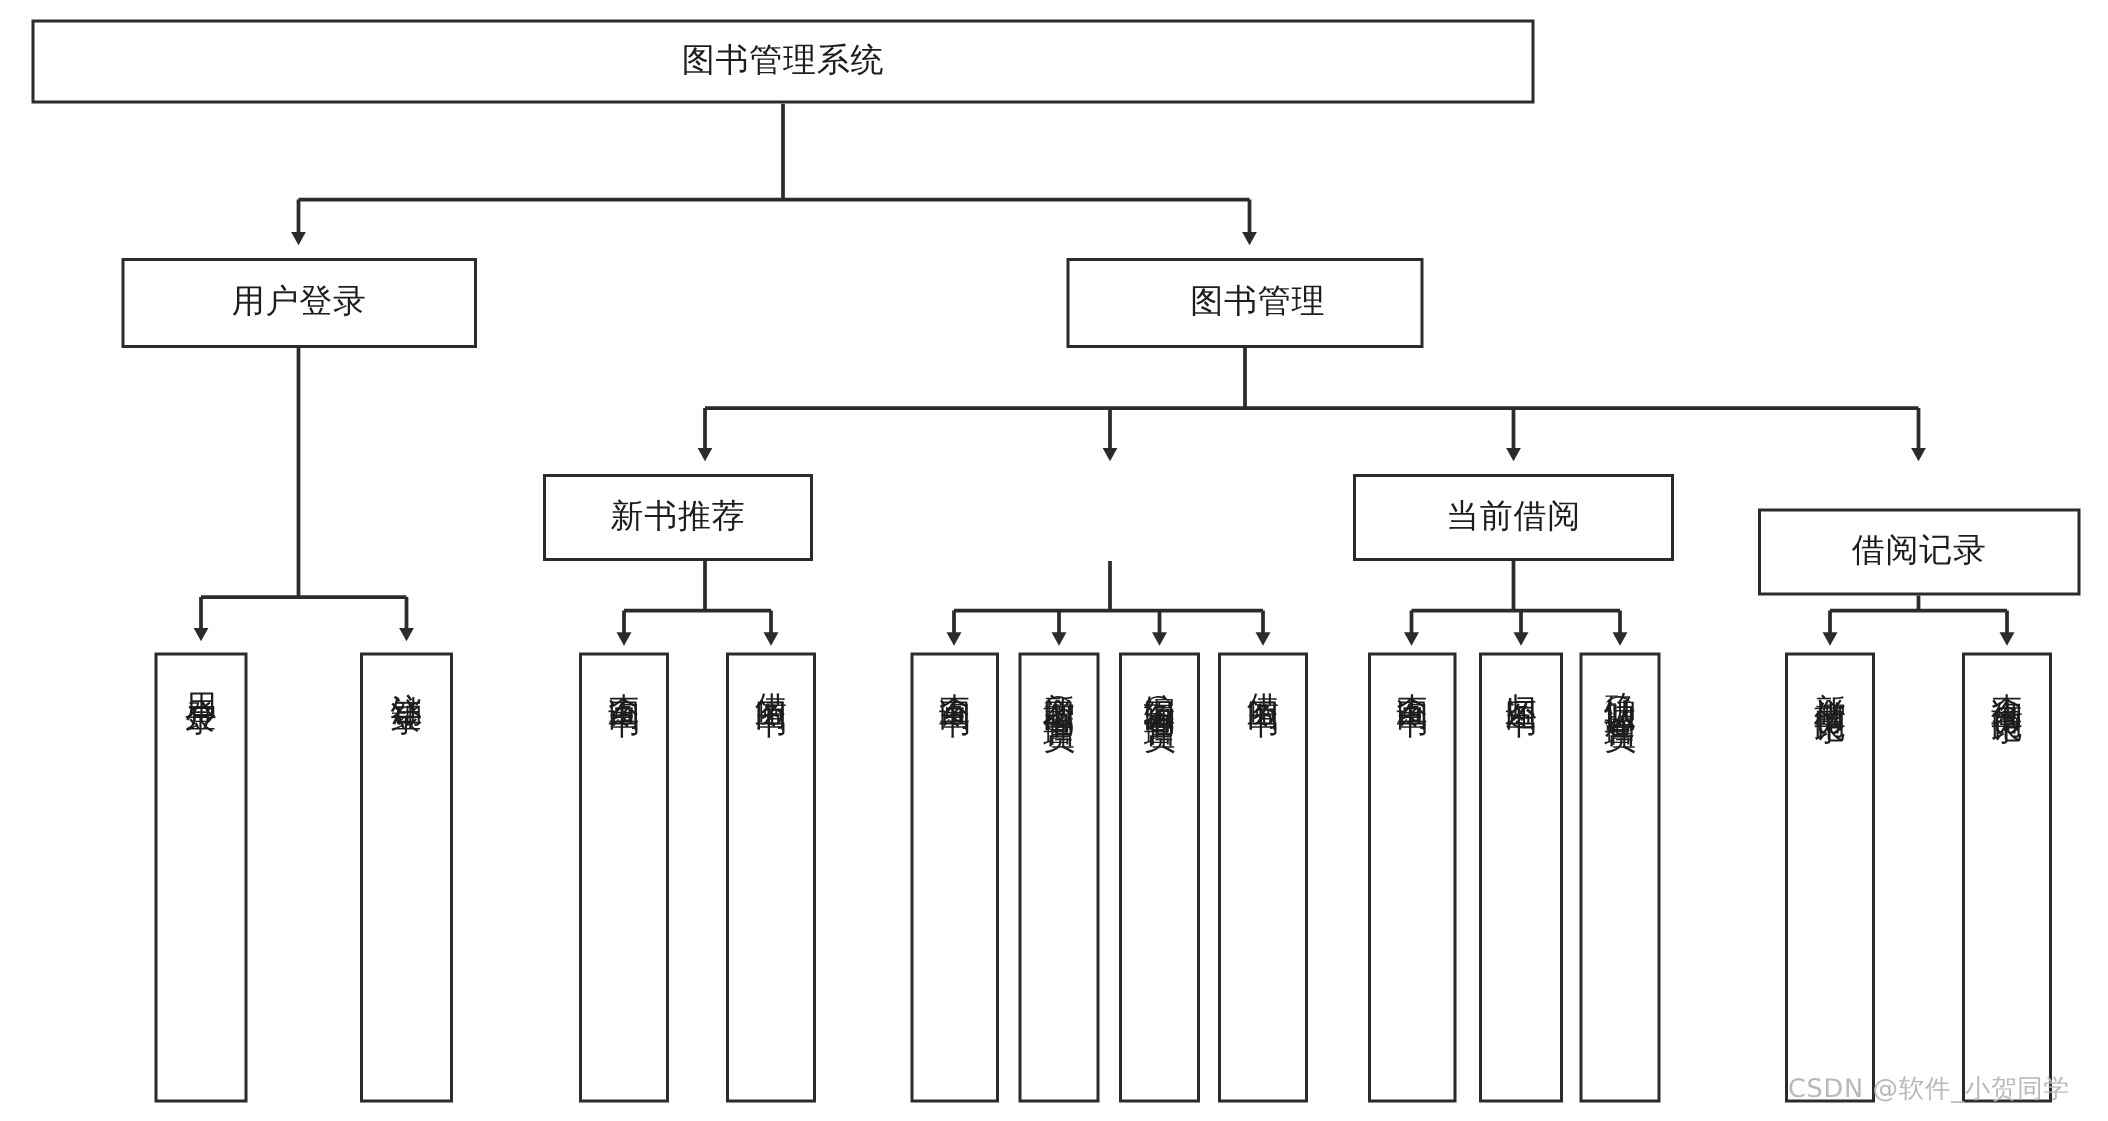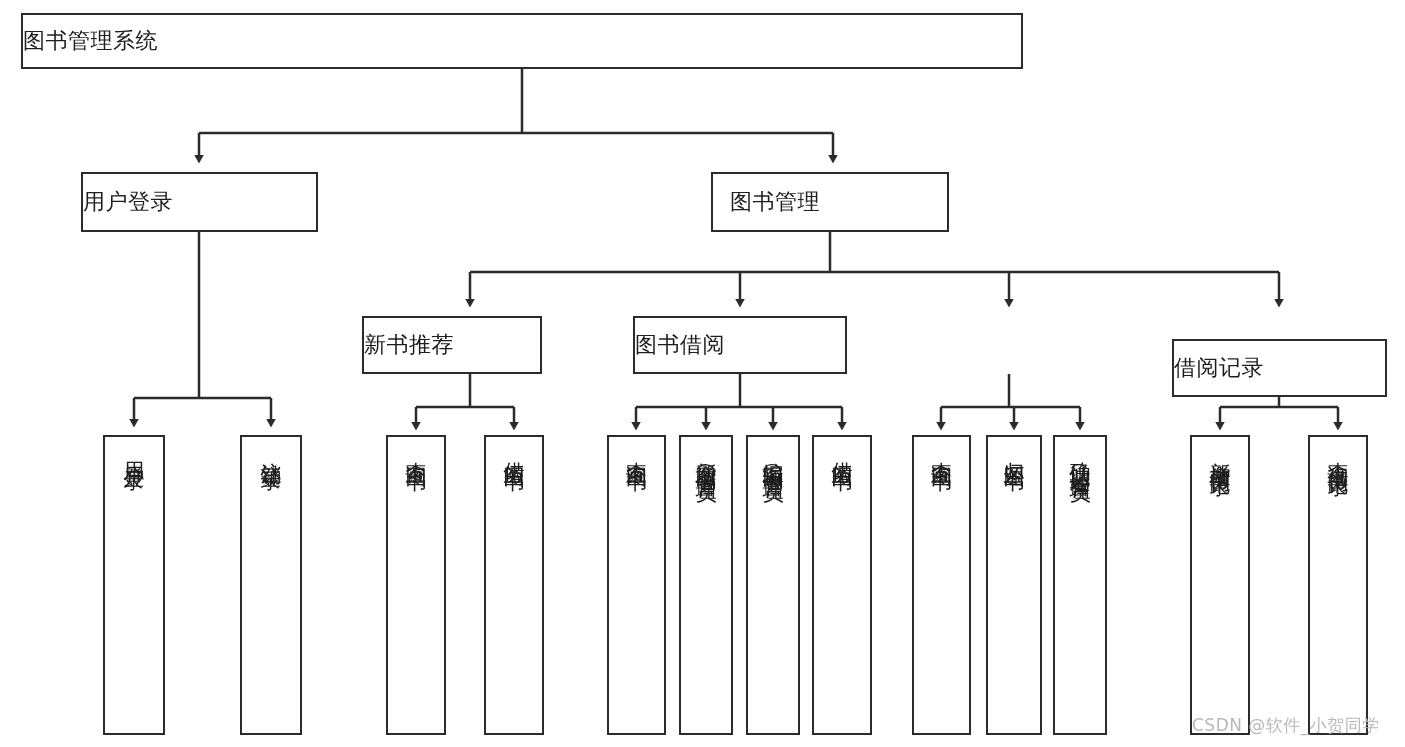--- a/index.html
+++ b/index.html
@@ -26,20 +26,21 @@
     width: 1405px;
     height: 747px;
   }
   .node-box {
     position: absolute;
     box-sizing: border-box;
     background: #ffffff;
     border: 2px solid #2b2b2b;
     display: flex;
     align-items: center;
+    justify-content: center;
     color: #1d1d1d;
   }
   .node-label {
     display: block;
     text-align: center;
     letter-spacing: 0.5px;
     white-space: nowrap;
     color: #1d1d1d;
   }
   .horiz .node-label {
@@ -129,22 +130,22 @@
   <div class="node-box horiz" style="left:81px; top:172px; width:237px; height:60px;">
     <span class="node-label">用户登录</span>
   </div>
   <div class="node-box horiz" style="left:711px; top:172px; width:238px; height:60px;padding-left:17px;">
     <span class="node-label">图书管理</span>
   </div>
 
   <div class="node-box horiz" style="left:362px; top:316px; width:180px; height:58px;">
     <span class="node-label">新书推荐</span>
   </div>
-  <div class="node-box horiz" style="left:633px; top:316px; width:214px; height:58px;">
-    <span class="node-label">图书借阅</span>
+  <div class="node-box horiz" style="left:902px; top:316px; width:214px; height:58px;">
+    <span class="node-label">当前借阅</span>
   </div>
   <div class="node-box horiz" style="left:1172px; top:316px; width:215px; height:58px;margin-top:23px;">
     <span class="node-label">借阅记录</span>
   </div>
 
   <div class="node-box vert" style="left:103px; top:435px; width:62px; height:300px;">
     <span class="node-label">用户登录</span>
   </div>
   <div class="node-box vert" style="left:240px; top:435px; width:62px; height:300px;">
     <span class="node-label">注销登录</span>

